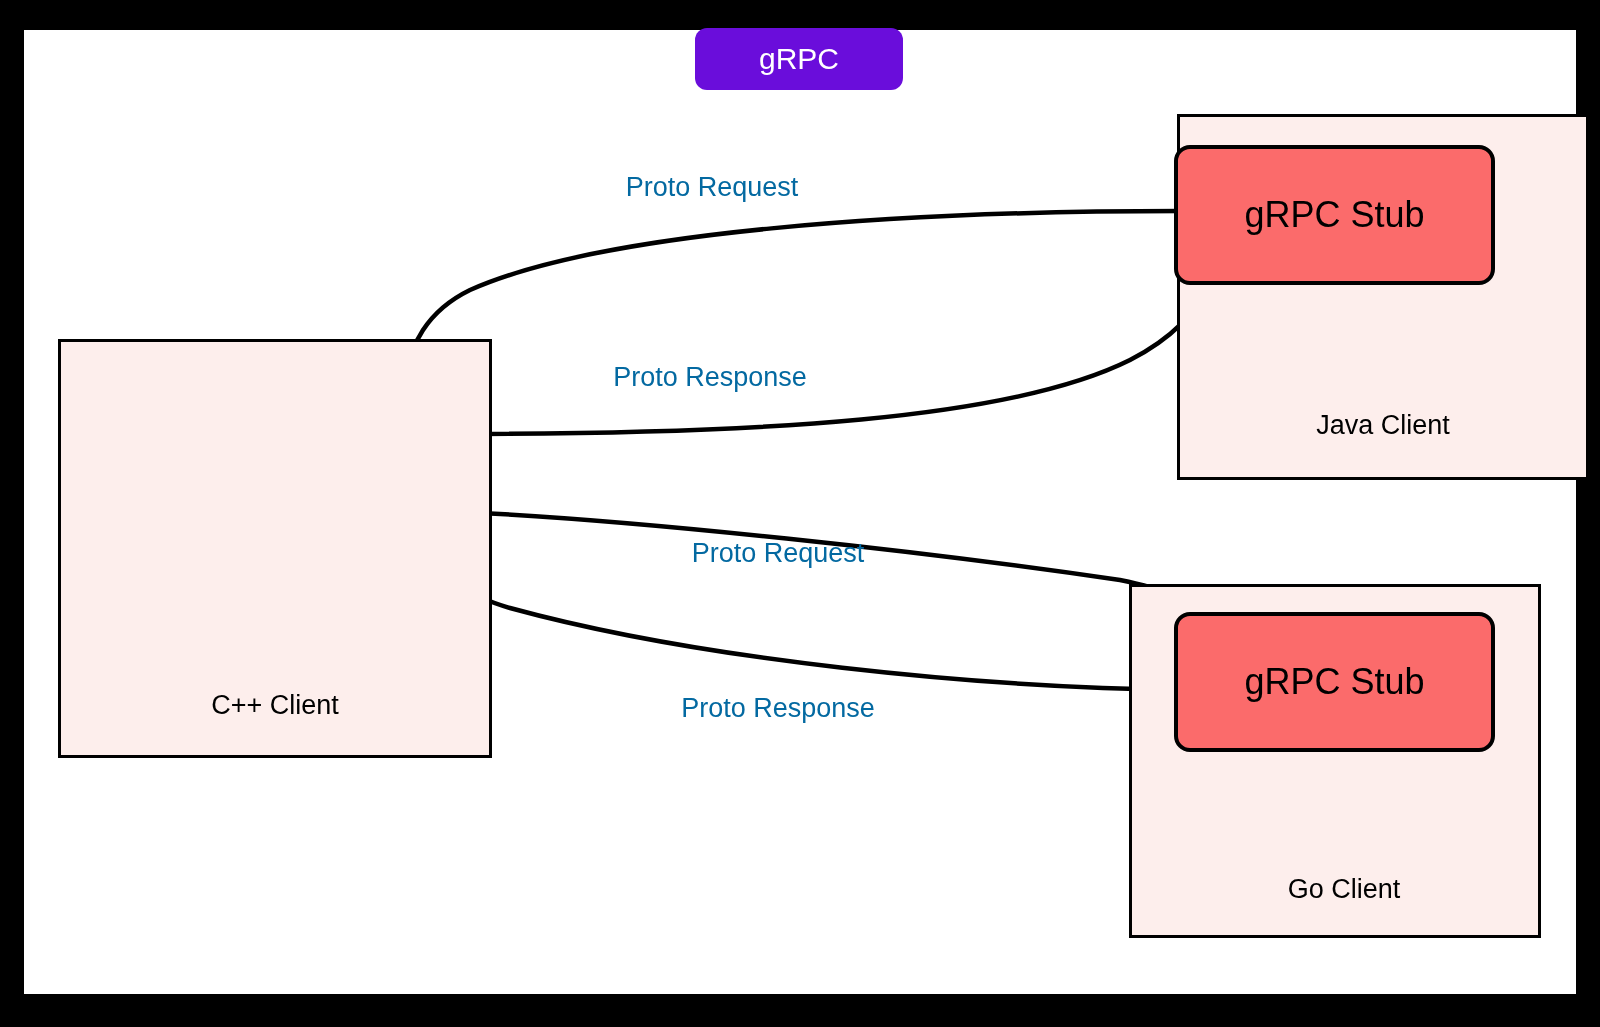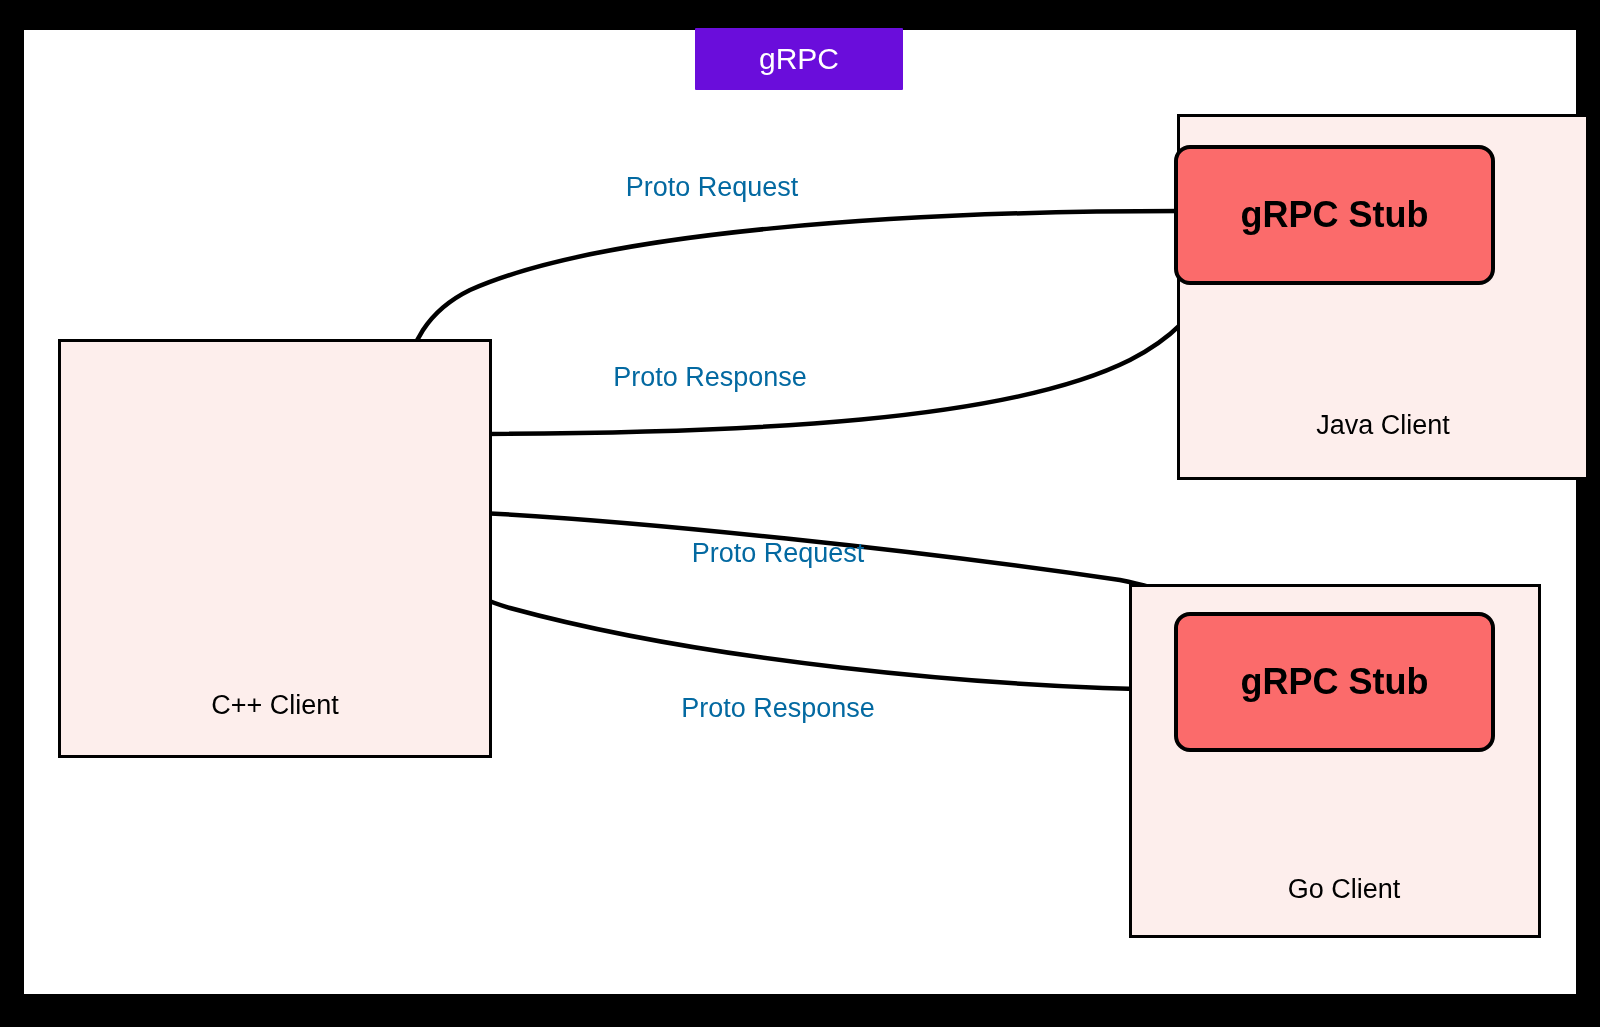--- a/index.html
+++ b/index.html
@@ -52,38 +52,37 @@
     background: #fb6b6b;
     border: 4px solid #000000;
     border-radius: 16px;
     box-sizing: border-box;
     display: flex;
     align-items: center;
     justify-content: center;
     font-size: 36px;
     color: #000000;
     white-space: nowrap;
-    font-weight: bold;
   }
   .edge-label {
     position: absolute;
     font-size: 27px;
     color: #0369a1;
     white-space: nowrap;
     transform: translateX(-50%);
     text-align: center;
   }
   #title-badge {
     position: absolute;
     left: 695px;
     top: 28px;
     width: 208px;
     height: 62px;
     background: #6a0ddb;
-    border-radius: 1px;
+    border-radius: 12px;
     display: flex;
     align-items: center;
     justify-content: center;
     font-size: 30px;
     color: #ffffff;
     white-space: nowrap;
   }
 </style>
 </head>
 <body>

